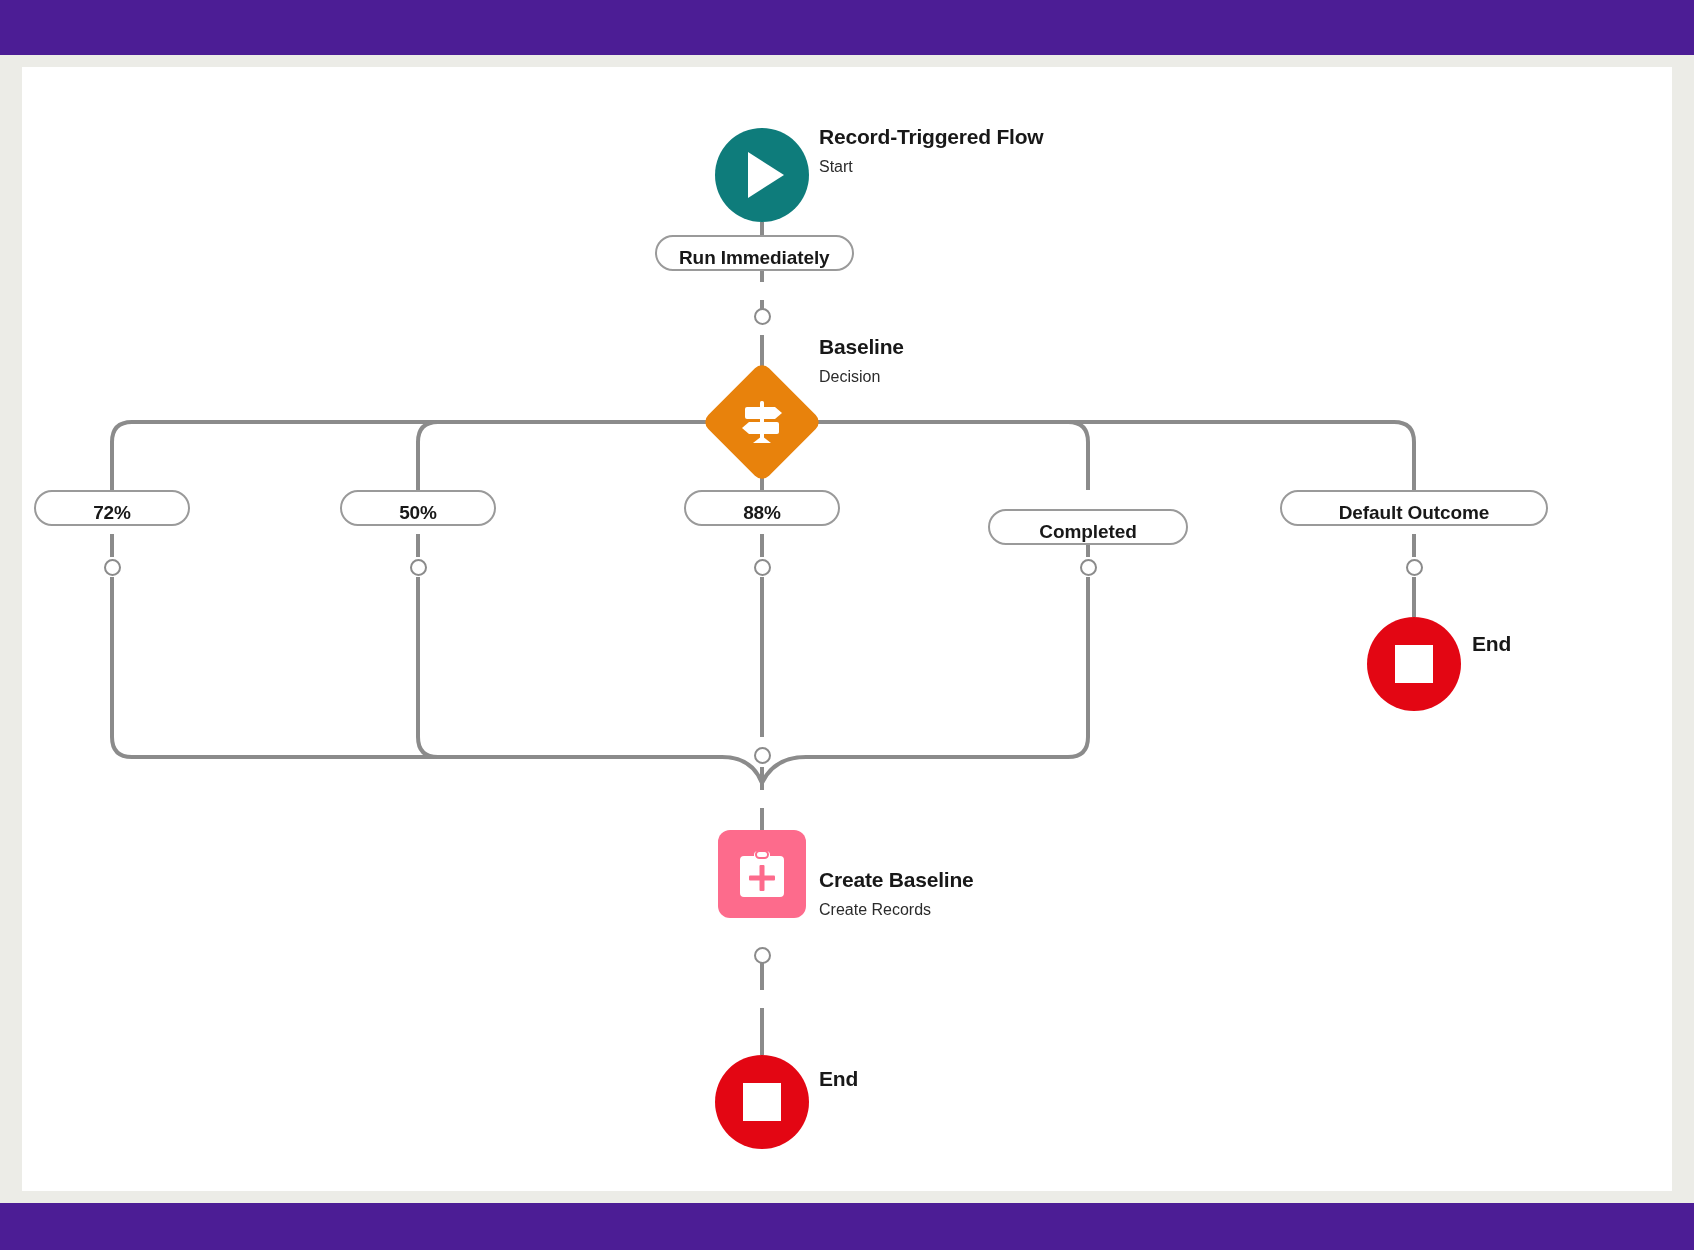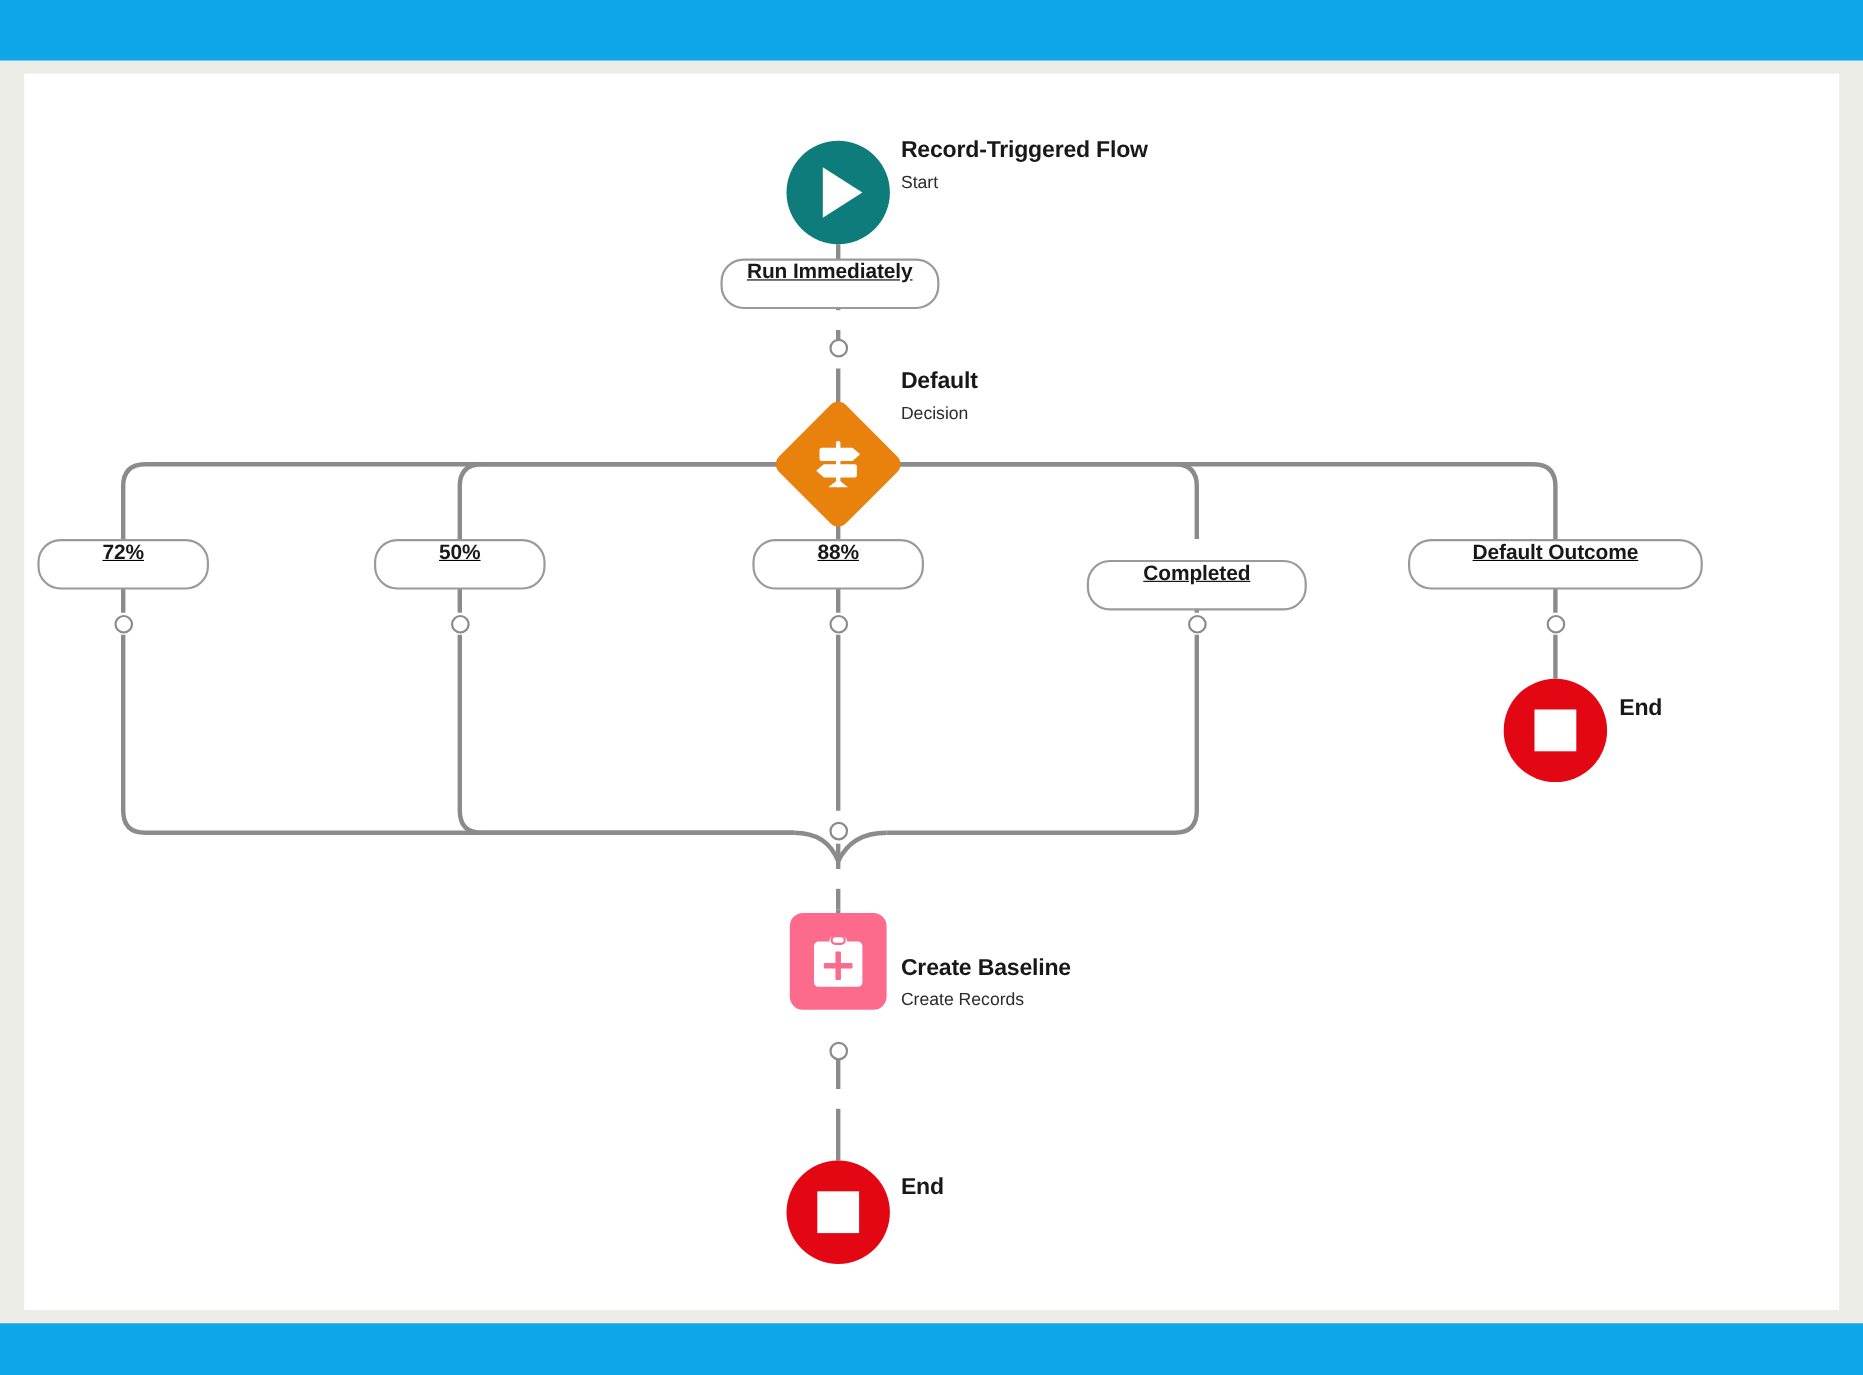--- a/index.html
+++ b/index.html
@@ -5,21 +5,21 @@
 <style>
   html,body{margin:0;padding:0;}
   body{
     width:1694px;height:1250px;
     background:#000000;
     font-family:"Liberation Sans", sans-serif;
     overflow:hidden;
   }
   #app{
     position:absolute;left:0;top:0;width:1694px;height:1250px;
-    background:#0ea5e9;
+    background:#4c1d95;
   }
   
   #frame{
     position:absolute;left:0;top:55px;width:1694px;height:1148px;
     background:#ecece7;
   }
   #canvas{
     position:absolute;left:22px;top:67px;width:1650px;height:1124px;
     background:#ffffff;
     overflow:hidden;
@@ -76,28 +76,27 @@
   }
   .node-label .lbl-sub{
     font-size:16px;font-weight:normal;color:#2b2b2b;
     line-height:30px;
   }
   .node-label.single .lbl-title{line-height:24px;text-align:center;}
 
   
   .pill{
     position:absolute;
-    height:46px;
+    height:36px;
     border:2px solid #9a9a9a;
     border-radius:21px;
     background:#ffffff;
-    display:flex;align-items:flex-start;justify-content:center;
+    display:flex;align-items:flex-end;justify-content:center;
     padding:0 22px;
     box-sizing:border-box;
-    text-decoration:underline;
   }
   .pill span{
     font-size:19px;font-weight:bold;color:#181818;
     letter-spacing:-0.1px;white-space:nowrap;
   }
 
   
   .dot{
     position:absolute;width:17px;height:17px;border-radius:50%;
     background:#ffffff;border:2px solid #8b8b8b;
@@ -182,21 +181,21 @@
           <g fill="#ffffff">
             <rect x="25" y="6" width="4" height="42" rx="1.6"></rect>
             <path d="M12 12 h28 l7 6 -7 6 h-28 a2 2 0 0 1 -2 -2 v-8 a2 2 0 0 1 2 -2 z"></path>
             <path d="M42 27 h-28 l-7 6 7 6 h28 a2 2 0 0 0 2 -2 v-8 a2 2 0 0 0 -2 -2 z"></path>
             <path d="M27 41 l9 7 h-18 z"></path>
           </g>
         </svg>
       </div>
     </div>
     <div class="node-label" style="left:797px;top:265px;">
-      <div class="lbl-title">Default</div>
+      <div class="lbl-title">Baseline</div>
       <div class="lbl-sub">Decision</div>
     </div>
 
     <div class="pill" style="left:12px;top:423px;width:156px;">
       <span>72%</span>
     </div>
     <div class="pill" style="left:318px;top:423px;width:156px;">
       <span>50%</span>
     </div>
     <div class="pill" style="left:662px;top:423px;width:156px;">

